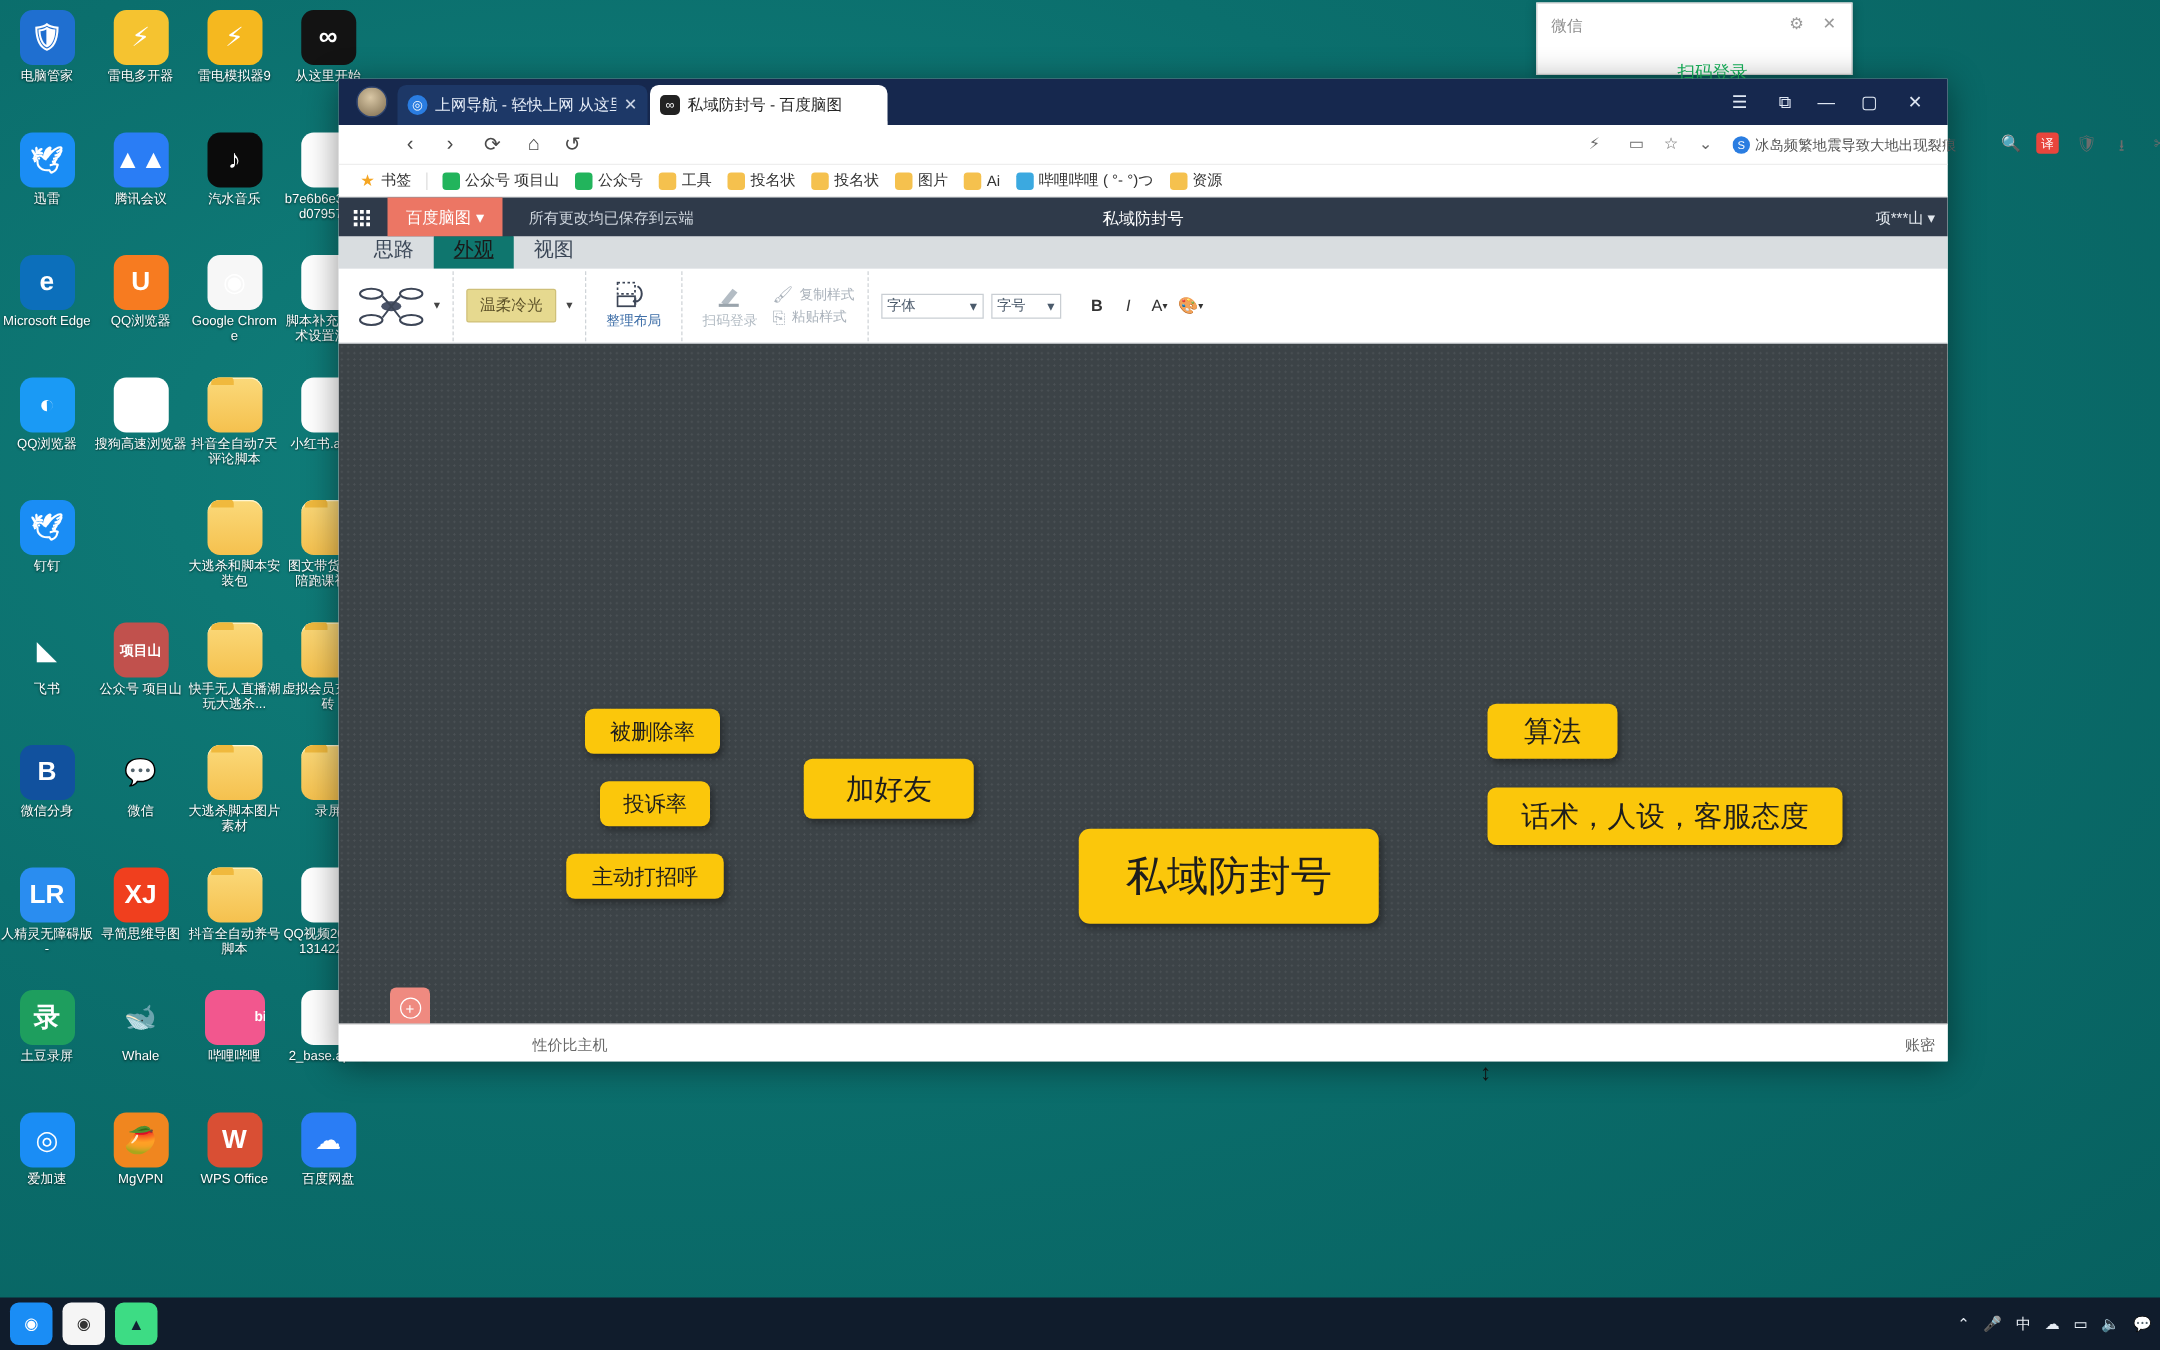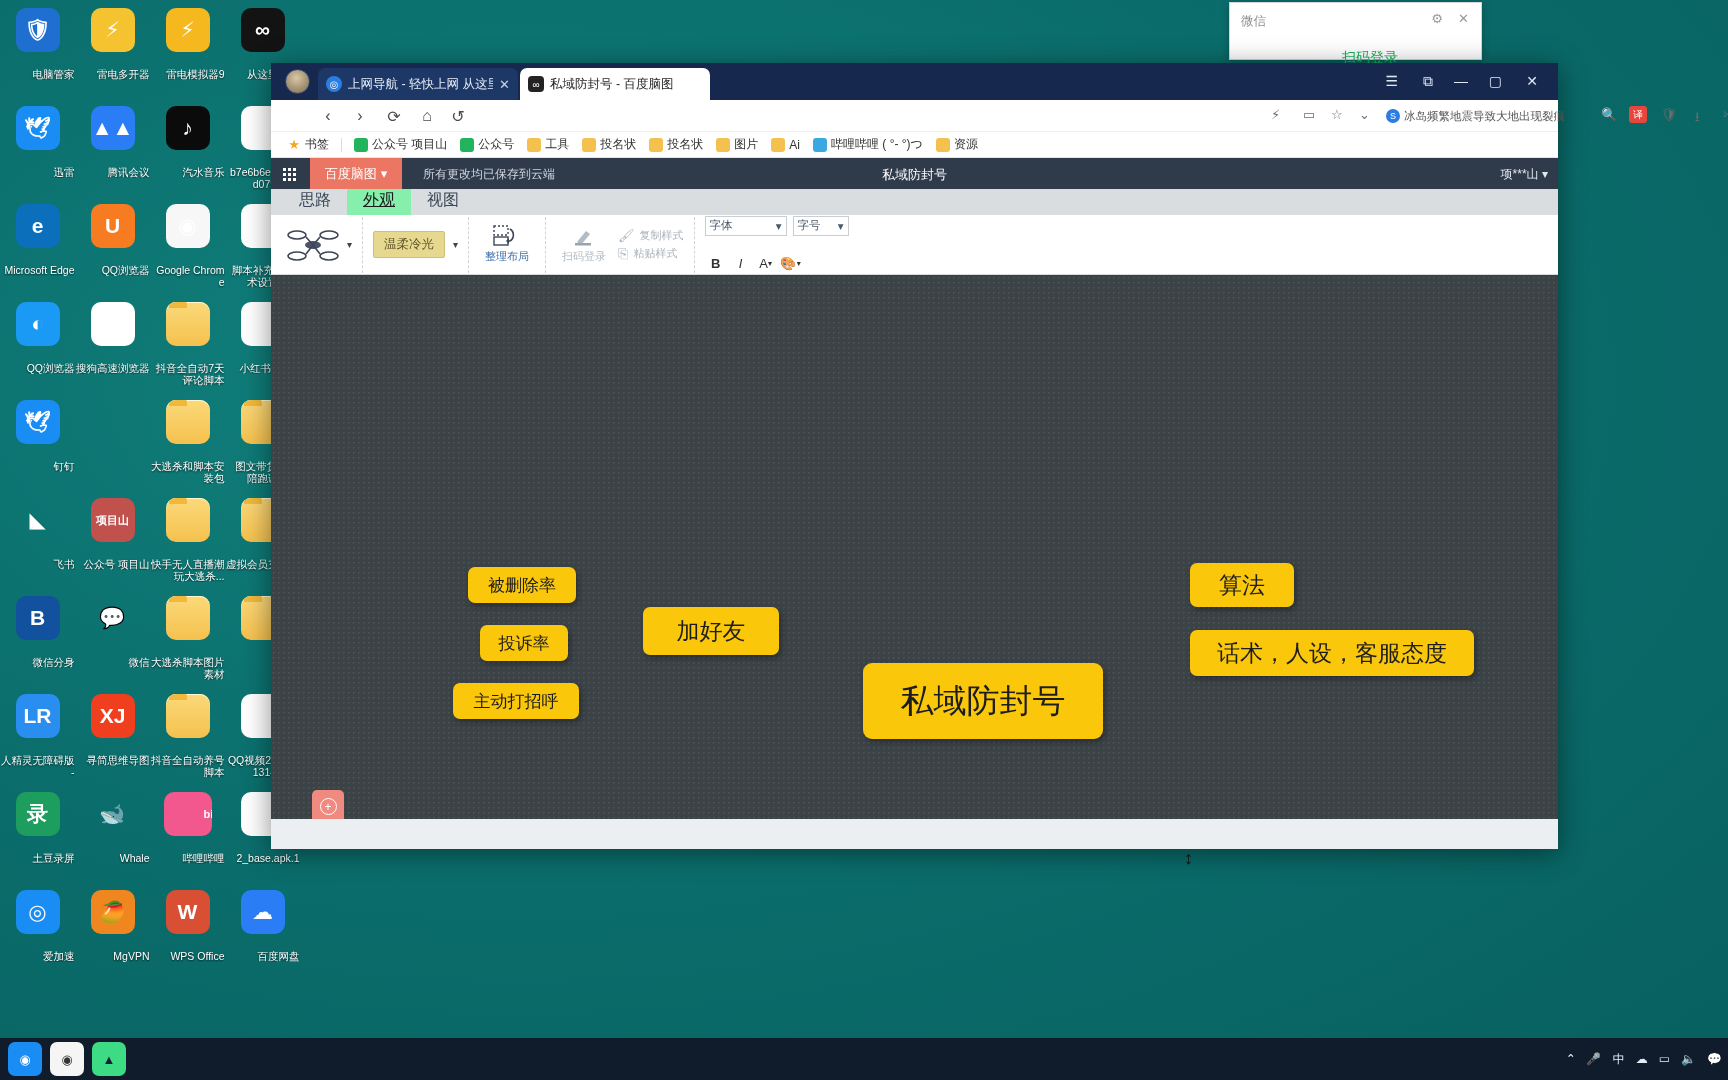--- a/index.html
+++ b/index.html
@@ -23,22 +23,22 @@
     width:75px; display:flex; flex-direction:column; align-items:center;
     cursor:pointer;
   }
   .dicon .glyph{
     width:44px; height:44px; border-radius:10px; display:flex;
     align-items:center; justify-content:center;
     font-size:22px; color:#fff; font-weight:bold; overflow:hidden;
     position:relative;
   }
   .dicon .lbl{
-    margin-top:16px; font-size:10.5px; line-height:12px; color:#fff;
-    text-align:right; width:74px; text-shadow:0 1px 2px rgba(0,0,0,.75);
+    margin-top:3px; font-size:10.5px; line-height:12px; color:#fff;
+    text-align:center; width:74px; text-shadow:0 1px 2px rgba(0,0,0,.75);
     word-break:break-all; max-height:26px; overflow:hidden;
   }
   
   .folder{
     background:linear-gradient(#fbd97a,#f5c14e);
     border-radius:4px 4px 5px 5px; box-shadow:inset 0 1px 0 #fff6d0;
   }
   .folder:before{
     content:""; position:absolute; left:3px; top:-1px; width:18px; height:7px;
     background:#f0b93d; border-radius:2px 4px 0 0;
@@ -121,21 +121,21 @@
   #grid-btn .g{ display:grid; grid-template-columns:repeat(3,3px); gap:2px;}
   #grid-btn .g i{ width:3px;height:3px;background:#fff;display:block;}
   #brand{ position:absolute; left:39px; top:0; height:31px; width:92px; background:#ec7664;
      display:flex; align-items:center; justify-content:center; gap:4px; font-size:13px; cursor:pointer;}
   #savehint{ position:absolute; left:152px; top:8px; font-size:12px; color:#cfd6de;}
   #doc-title{ position:absolute; left:0; right:0; top:8px; text-align:center; font-size:13px;}
   #user{ position:absolute; right:10px; top:8px; font-size:12px; color:#e3e8ee; cursor:pointer;}
 
   #tabs{ height:26px; background:#d9dde0; display:flex; align-items:flex-end; padding-left:12px; }
   .apptab{ padding:3px 16px 4px; font-size:16px; color:#3c4858; cursor:pointer;}
-  .apptab.active{ background:#86efac; color:#1a1a1a; border-radius:3px 3px 0 0;text-decoration:underline; }
+  .apptab.active{ background:#0f766e; color:#1a1a1a; border-radius:3px 3px 0 0;text-decoration:underline; }
 
   #ribbon{ height:60px; background:#fff; display:flex; align-items:center; position:relative;
       border-bottom:1px solid #d5d9dc; }
   .rgroup{ display:flex; align-items:center; height:56px; padding:0 10px;
       border-right:1px dashed #cfd4d8; }
   .rbtn{ display:flex; flex-direction:column; align-items:center; justify-content:center;
       cursor:pointer; padding:0 6px; }
   .rbtn .rl{ font-size:11px; color:#3f6fa8; margin-top:2px; white-space:nowrap; }
   .rbtn.disabled .rl{ color:#b3bcc4; }
   .small-row{ display:flex; align-items:center; gap:5px; font-size:11px; cursor:pointer;}
@@ -540,21 +540,21 @@
             <span style="color:#aab2bb">复制样式</span>
           </div>
           <div class="small-row">
             <span style="color:#aab2bb;font-size:13px">⎘</span>
             <span style="color:#aab2bb">粘贴样式</span>
           </div>
         </div>
       </div>
 
       <div class="rgroup" style="border-right:none">
-        <div style="display:flex;flex-direction:column;gap:18px">
+        <div style="display:flex;flex-direction:row;gap:18px">
           <div style="display:flex;gap:6px">
             <div class="sel" style="width:82px">
               <span>字体</span>
               <span>▾</span>
             </div>
             <div class="sel" style="width:56px">
               <span>字号</span>
               <span>▾</span>
             </div>
           </div>
@@ -602,20 +602,24 @@
       <div class="node" style="left:919px;top:288px;width:104px;height:44px;font-size:23px">算法</div>
       <div class="node" style="left:919px;top:355px;width:284px;height:46px;font-size:23px">话术，人设，客服态度</div>
 
       <div id="zoomctl">
         <div class="zc">+</div>
 
       </div>
 
     </div>
 
+    <div id="scrollbar-h">
+      <div id="statusmsg">性价比主机</div>
+      <div id="acct">账密</div>
+    </div>
   </div>
 </div>
 
 <div id="cursor-ico">↕</div>
 
 <div id="taskbar">
   <div class="tbicon" style="background:#1a8df5">◉</div>
   <div class="tbicon" style="background:#f5f5f5;color:#333">◉</div>
   <div class="tbicon" style="background:#3ddc84;color:#123">▲</div>
   <div id="tray">

